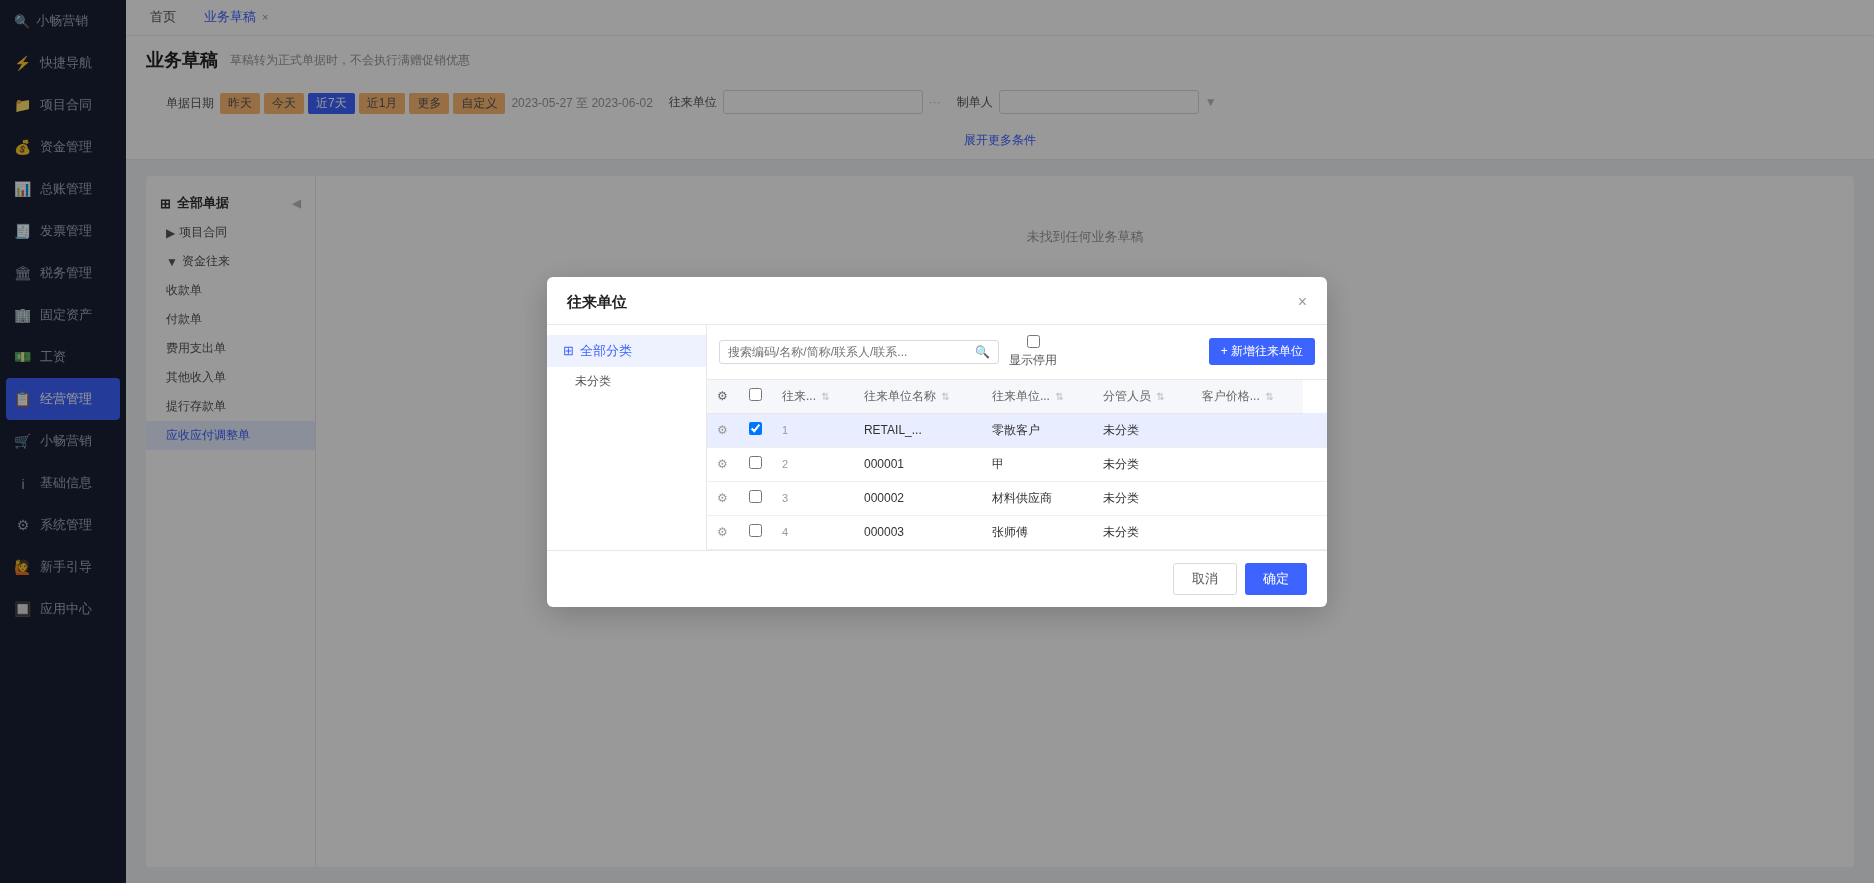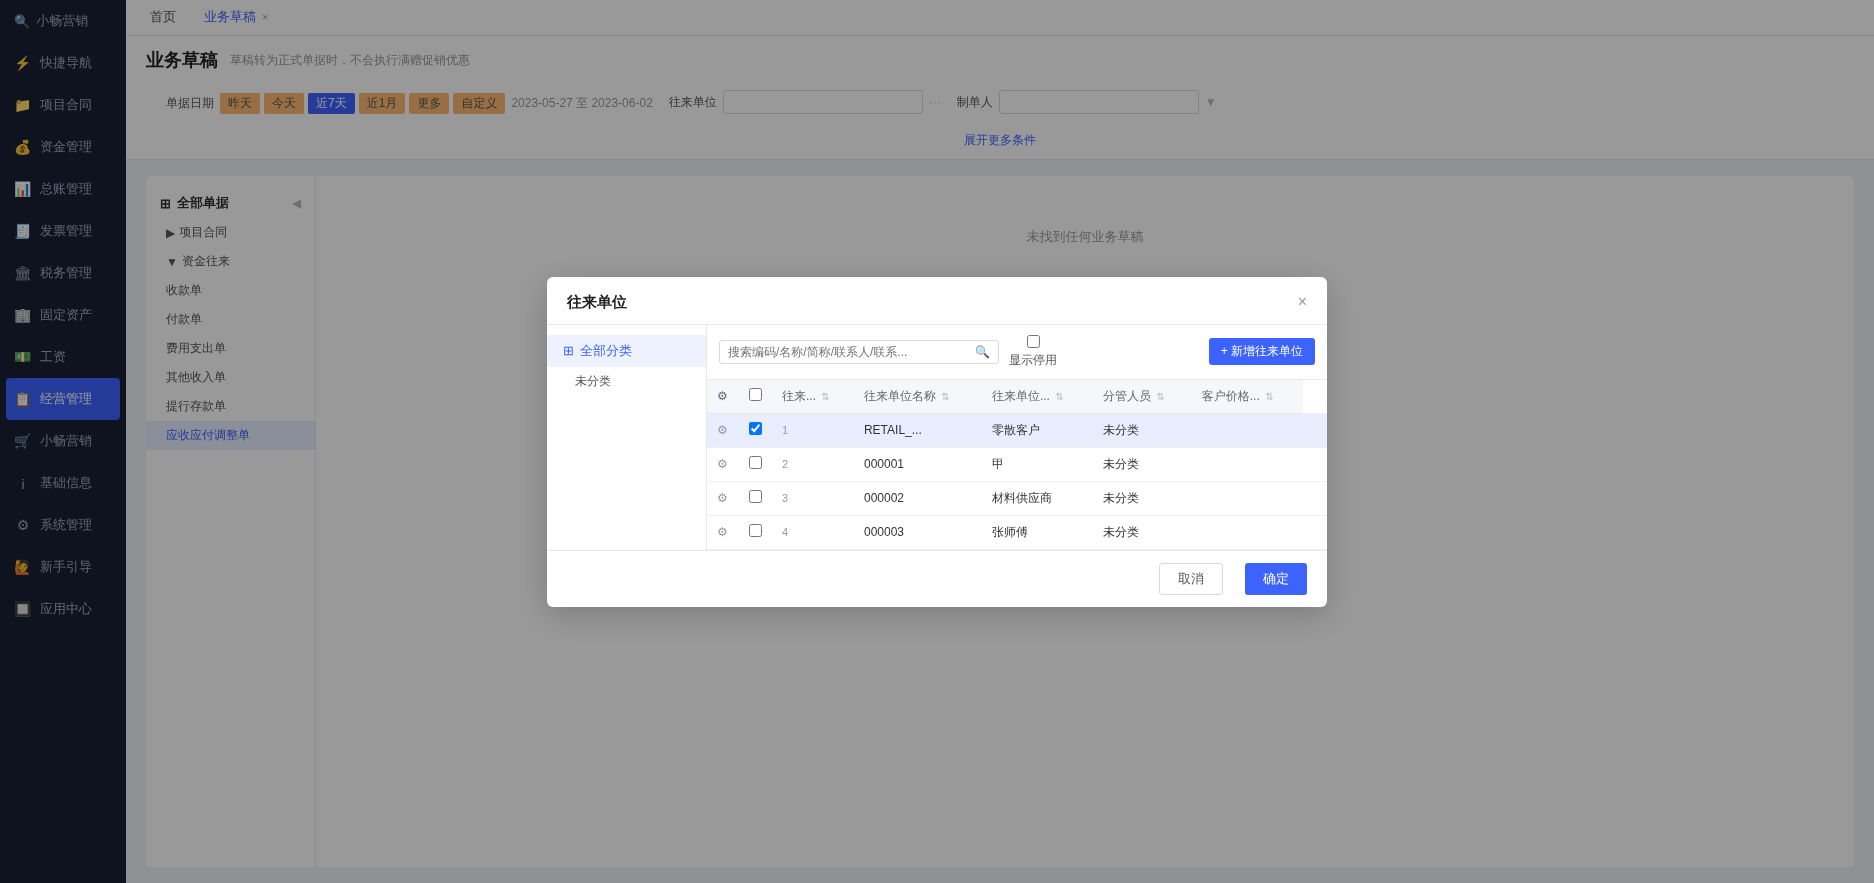--- a/index.html
+++ b/index.html
@@ -196,21 +196,21 @@
       width: 40px; height: 26px; text-align: center; font-size: 12px;
     }
     .page-select {
       border: 1px solid #d9d9d9; border-radius: 3px;
       height: 26px; font-size: 12px; padding: 0 4px;
     }
 
     
     .dialog-footer {
       padding: 12px 20px; border-top: 1px solid #e8e8e8;
-      display: flex; justify-content: flex-end; gap: 22px;
+      display: flex; justify-content: flex-end; gap: 8px;
     }
     .btn-cancel {
       border: 1px solid #d9d9d9; background: #fff; border-radius: 3px;
       padding: 6px 18px; font-size: 13px; cursor: pointer; color: #555;
     }
     .btn-confirm {
       background: #3d63ff; color: #fff; border: none; border-radius: 3px;
       padding: 6px 18px; font-size: 13px; cursor: pointer;
     }
 

